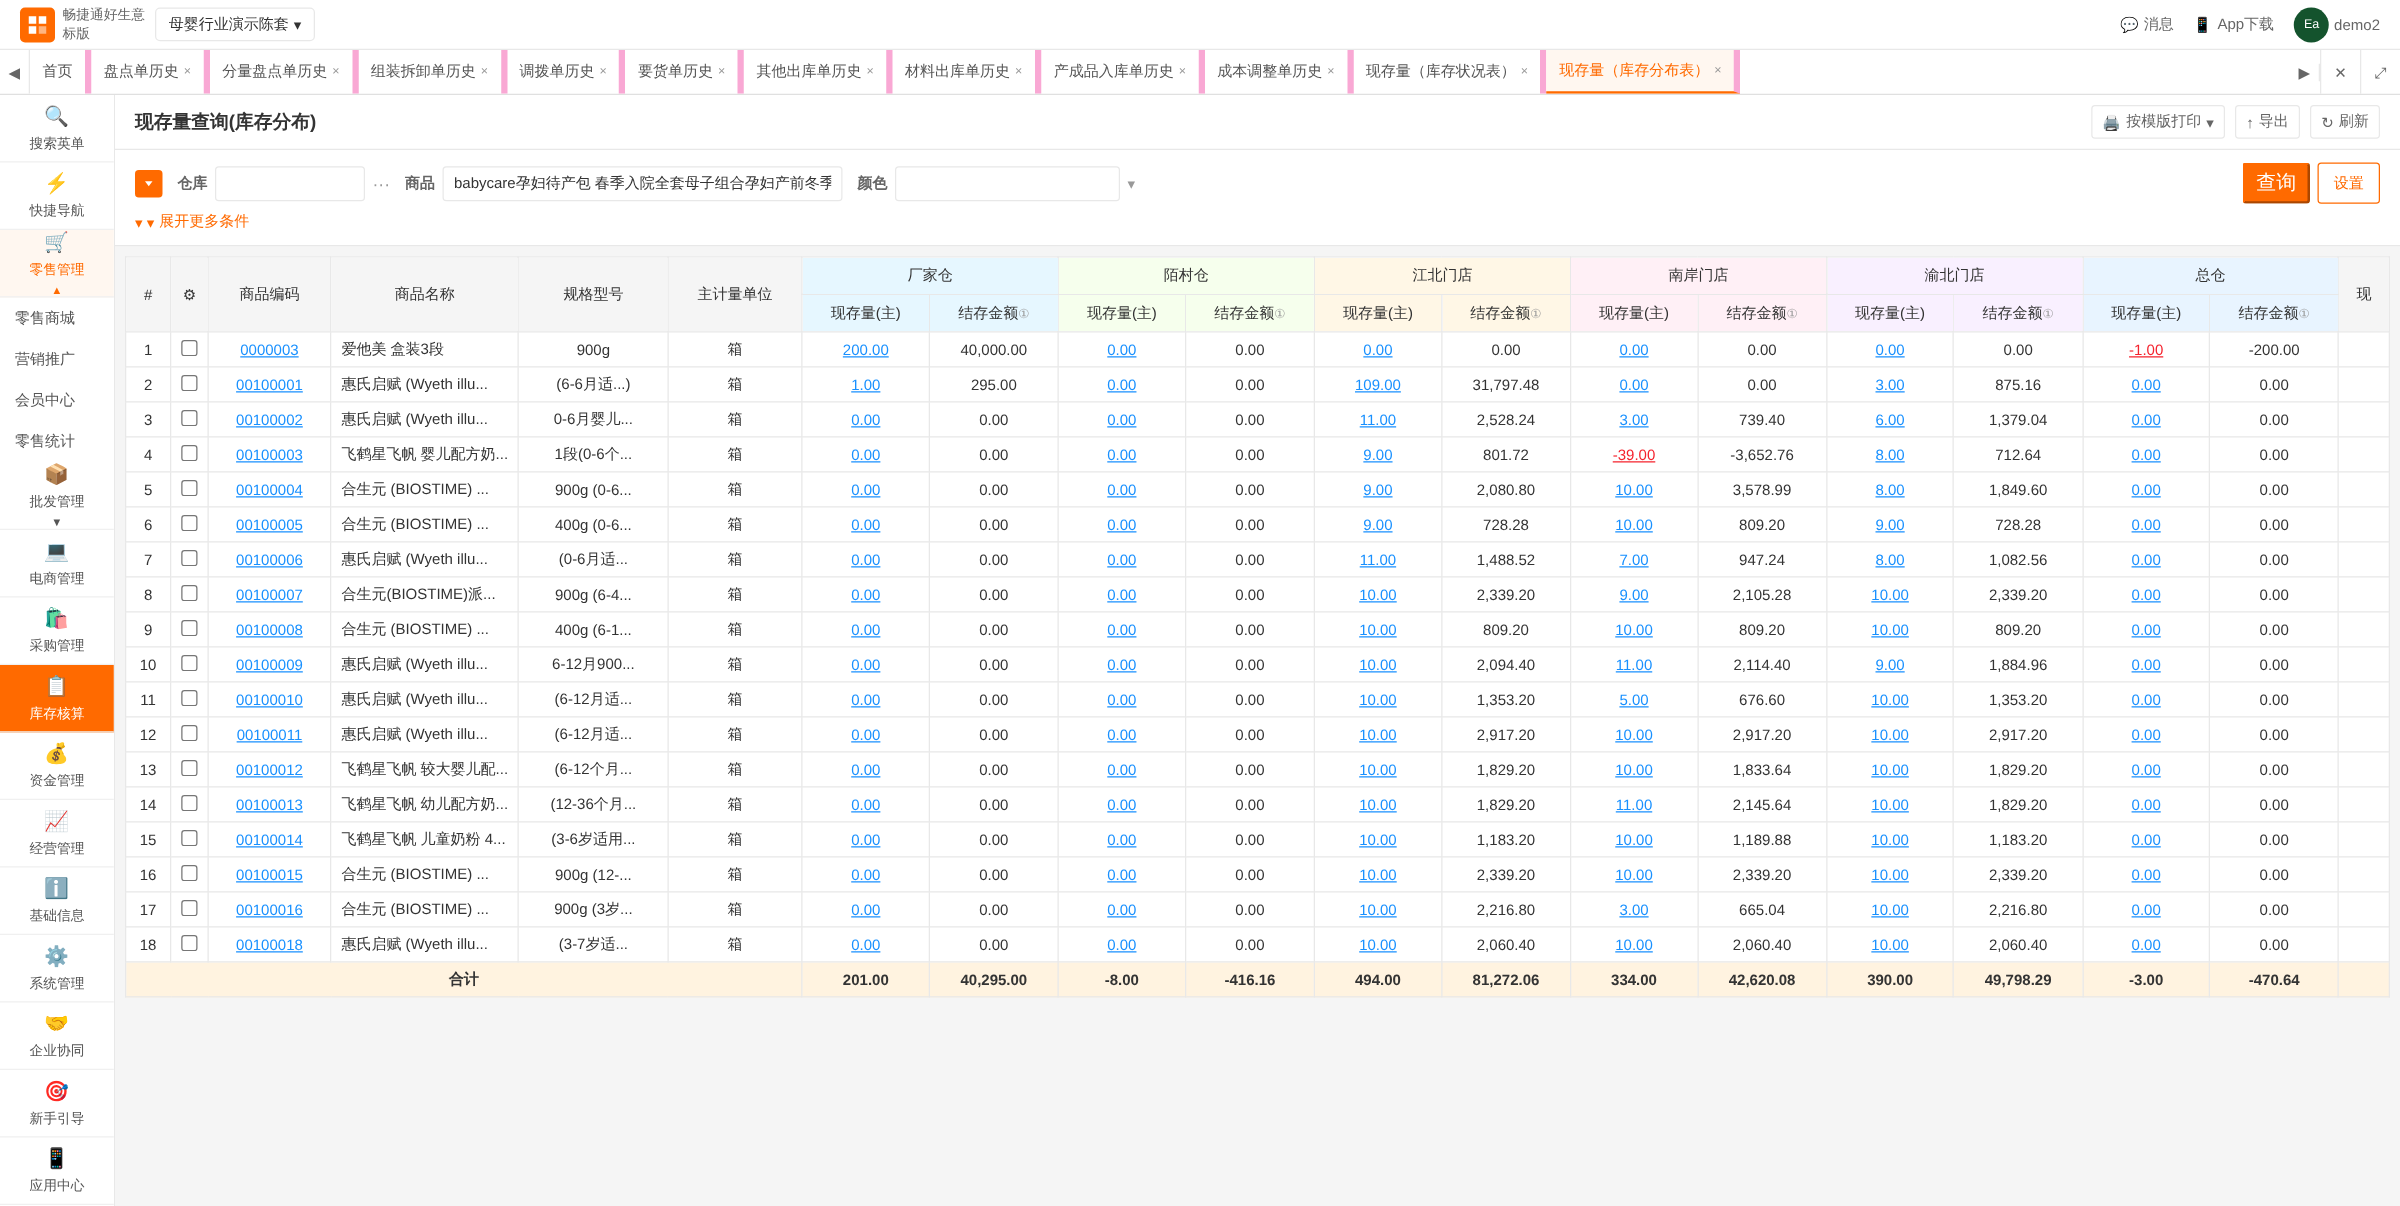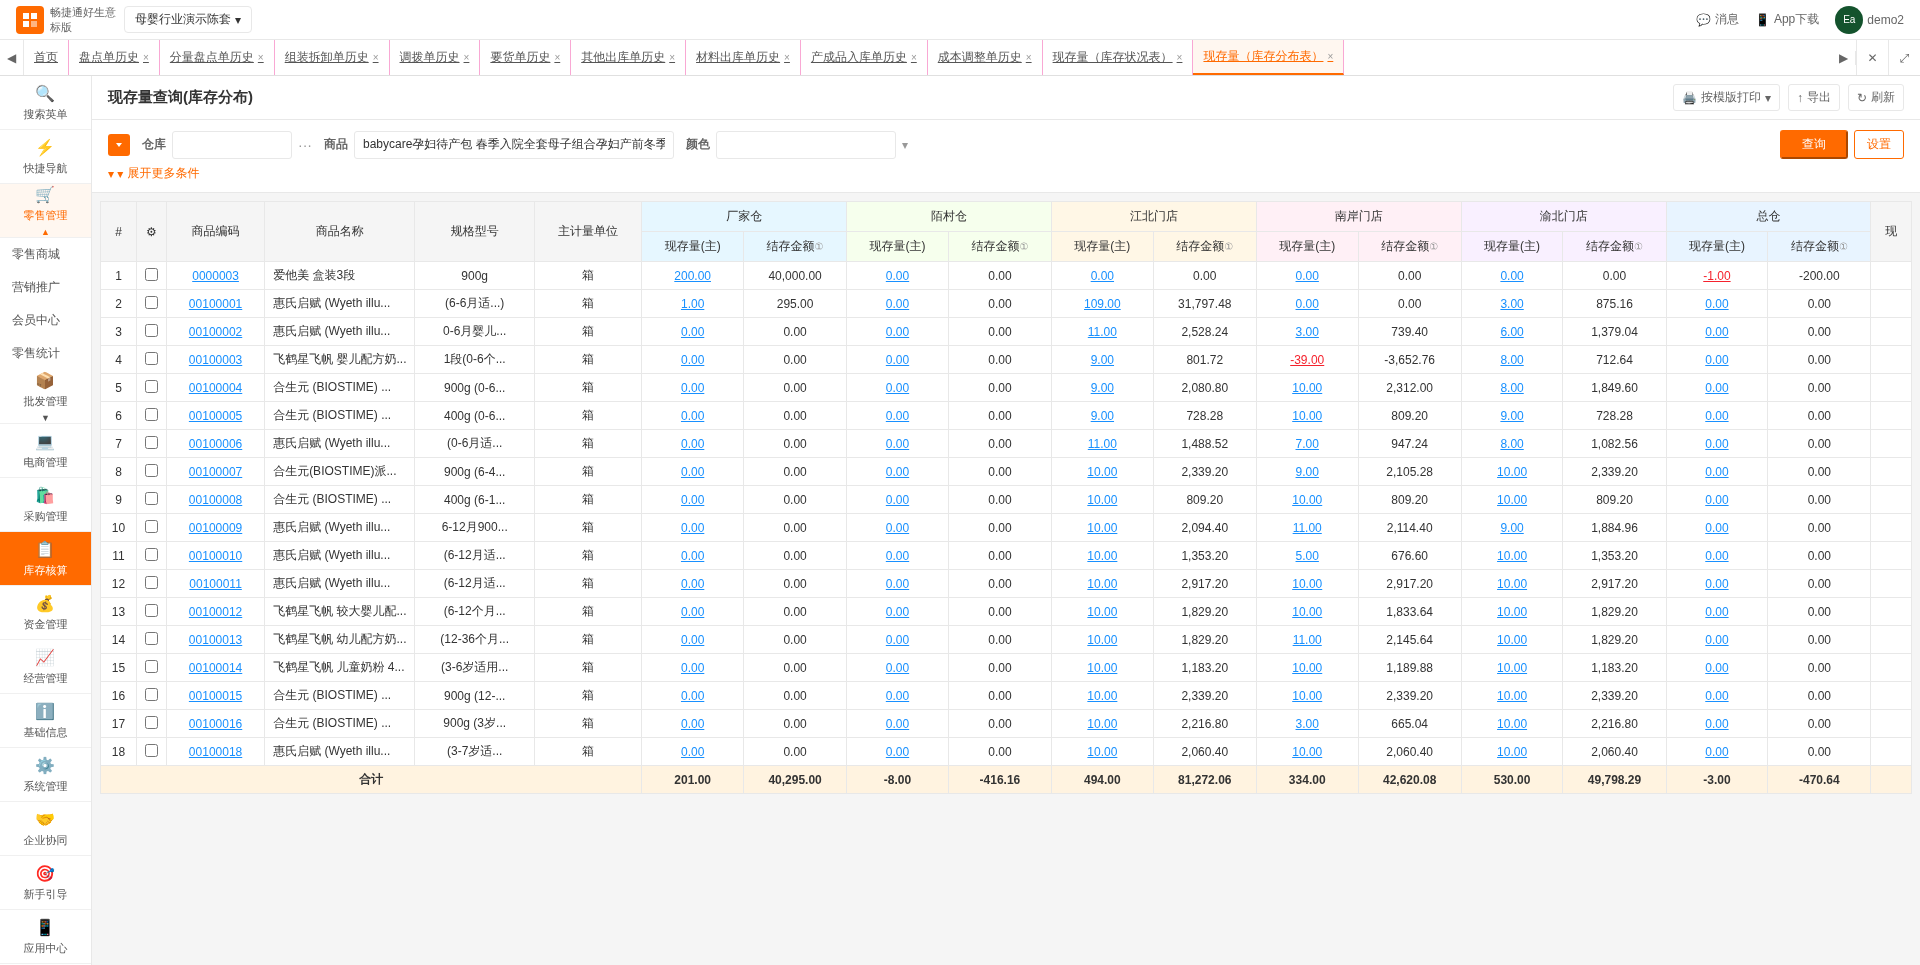--- a/index.html
+++ b/index.html
@@ -37,24 +37,23 @@
       position: relative;
     }
     .tab-item {
       display: flex;
       align-items: center;
       padding: 0 10px;
       white-space: nowrap;
       font-size: 12px;
       color: #555;
       cursor: pointer;
-      border-right: 1px solid #f9a8d4;
+      border-right: 5px solid #f9a8d4;
       gap: 4px;
       min-width: fit-content;
-      text-decoration: underline;
     }
     .tab-item.home { background: #fff; font-weight: 500; }
     .tab-item.active { background: #fff7f0; color: #ff6a00; border-bottom: 2px solid #ff6a00; }
     .tab-close { color: #999; font-size: 10px; cursor: pointer; }
     .tab-nav-btn { display: flex; align-items: center; justify-content: center; width: 24px; min-width: 24px; cursor: pointer; color: #666; border-right: 1px solid #e8e8e8; }
     .tab-bar-end { display: flex; align-items: center; margin-left: auto; gap: 0; }
     .tab-end-btn { width: 32px; height: 36px; display: flex; align-items: center; justify-content: center; cursor: pointer; color: #666; border-left: 1px solid #e8e8e8; }
 
     
     .layout { display: flex; height: calc(965px - 76px); }
@@ -63,21 +62,21 @@
     .sidebar-item.active { background: #ff6a00; color: #fff; }
     .sidebar-item .s-icon { font-size: 16px; }
     .sidebar-sub-item { padding: 8px 12px; font-size: 12px; color: #555; cursor: pointer; }
 
     
     .main-content { flex: 1; overflow: hidden; display: flex; flex-direction: column; background: #f5f5f5; }
     .page-header { background: #fff; padding: 8px 16px; display: flex; align-items: center; justify-content: space-between; border-bottom: 1px solid #e8e8e8; }
     .page-title { font-size: 15px; font-weight: 600; color: #333; }
     .page-actions { display: flex; align-items: center; gap: 8px; }
     .action-btn { display: flex; align-items: center; gap: 4px; font-size: 12px; color: #666; cursor: pointer; padding: 4px 8px; border: 1px solid #e8e8e8; border-radius: 3px; background: #fff; }
-    .btn-orange { background: #ff6a00; color: #fff; border-color: #ff6a00; border-radius: 3px; padding: 4px 20px; cursor: pointer; font-size: 12px; }
+    .btn-orange { background: #ff6a00; color: #fff; border-color: #ff6a00; border-radius: 3px; padding: 4px 9px; cursor: pointer; font-size: 16px; }
     .btn-outline { background: #fff; color: #ff6a00; border: 1px solid #ff6a00; border-radius: 3px; padding: 4px 12px; cursor: pointer; font-size: 12px; }
 
     
     .filter-area { background: #fff; padding: 10px 16px; border-bottom: 1px solid #e8e8e8; }
     .filter-row { display: flex; align-items: center; gap: 12px; flex-wrap: nowrap; }
     .filter-item { display: flex; align-items: center; gap: 6px; }
     .filter-label { font-size: 12px; color: #666; white-space: nowrap; font-weight: bold; }
     .filter-input { height: 28px; border: 1px solid #e8e8e8; border-radius: 3px; padding: 0 8px; font-size: 12px; color: #333; outline: none; }
     .filter-input.wide { width: 320px; }
     .expand-btn { display: flex; align-items: center; gap: 4px; font-size: 12px; color: #ff6a00; cursor: pointer; margin-top: 6px; }
@@ -445,21 +444,21 @@
     <td style="text-align:left;">合生元 (BIOSTIME) ...</td>
     <td>900g (0-6...</td>
     <td>箱</td>
     <td><span class="num-link">0.00</span></td>
     <td>0.00</td>
     <td><span class="num-link">0.00</span></td>
     <td>0.00</td>
     <td><span class="num-link">9.00</span></td>
     <td>2,080.80</td>
     <td class=""><span class="num-link" style="">10.00</span></td>
-    <td class="">2,312.00</td>
+    <td class="">3,578.99</td>
     <td><span class="num-link">8.00</span></td>
     <td>1,849.60</td>
     <td class=""><span class="num-link" style="">0.00</span></td>
     <td class="">0.00</td>
     <td></td>
   </tr>
             <tr>
     <td>6</td>
     <td><input type="checkbox" style="cursor: pointer;"></td>
     <td><span class="num-link">00100005</span></td>
@@ -737,21 +736,21 @@
           <tr class="total-row">
             <td colspan="6">合计</td>
             <td>201.00</td>
             <td>40,295.00</td>
             <td class="negative">-8.00</td>
             <td class="negative">-416.16</td>
             <td>494.00</td>
             <td>81,272.06</td>
             <td>334.00</td>
             <td>42,620.08</td>
-            <td>530.00</td>
+            <td>390.00</td>
             <td>49,798.29</td>
             <td class="negative">-3.00</td>
             <td class="negative">-470.64</td>
             <td></td>
           </tr>
         </tfoot>
       </table>
     </div>
   </div>
 </div>

